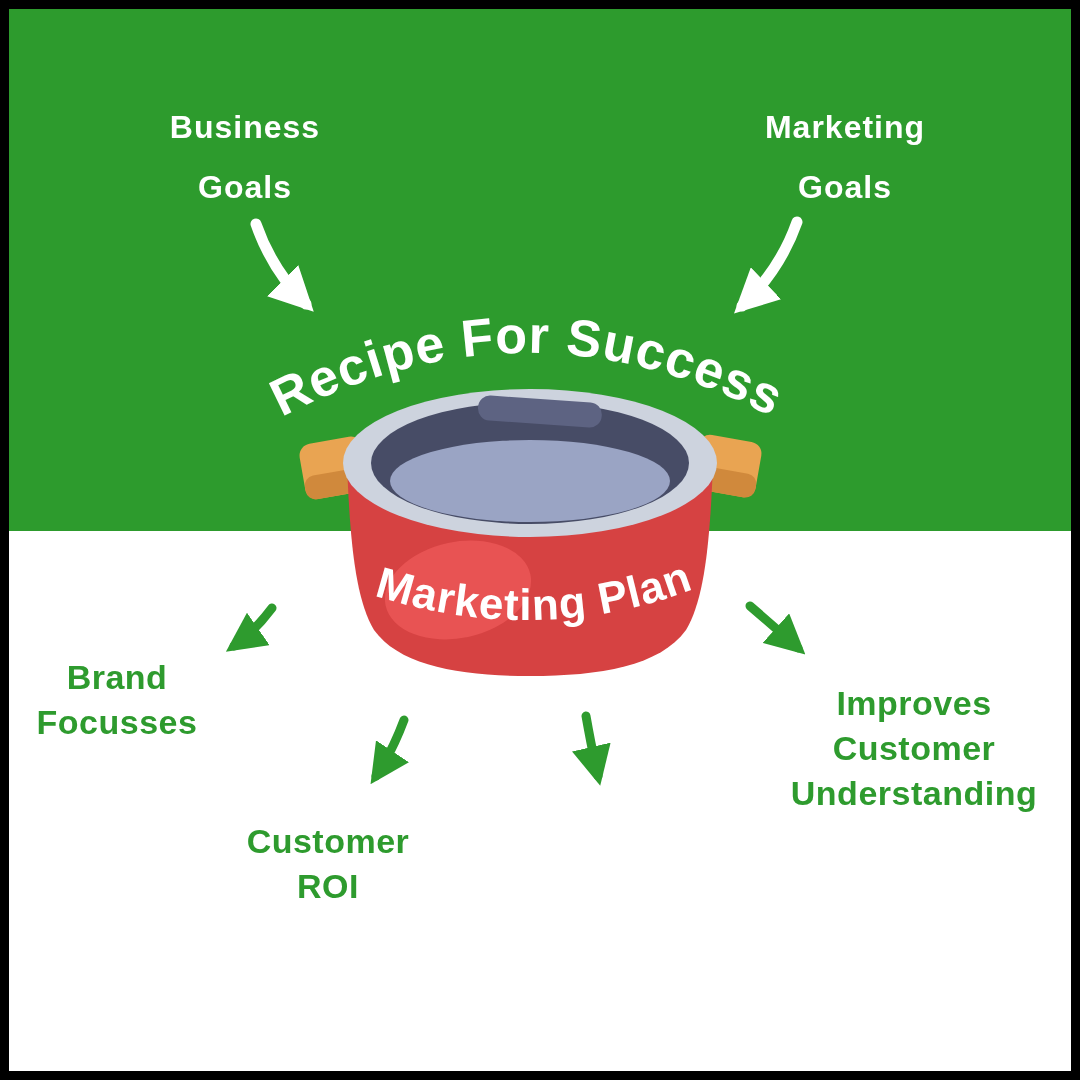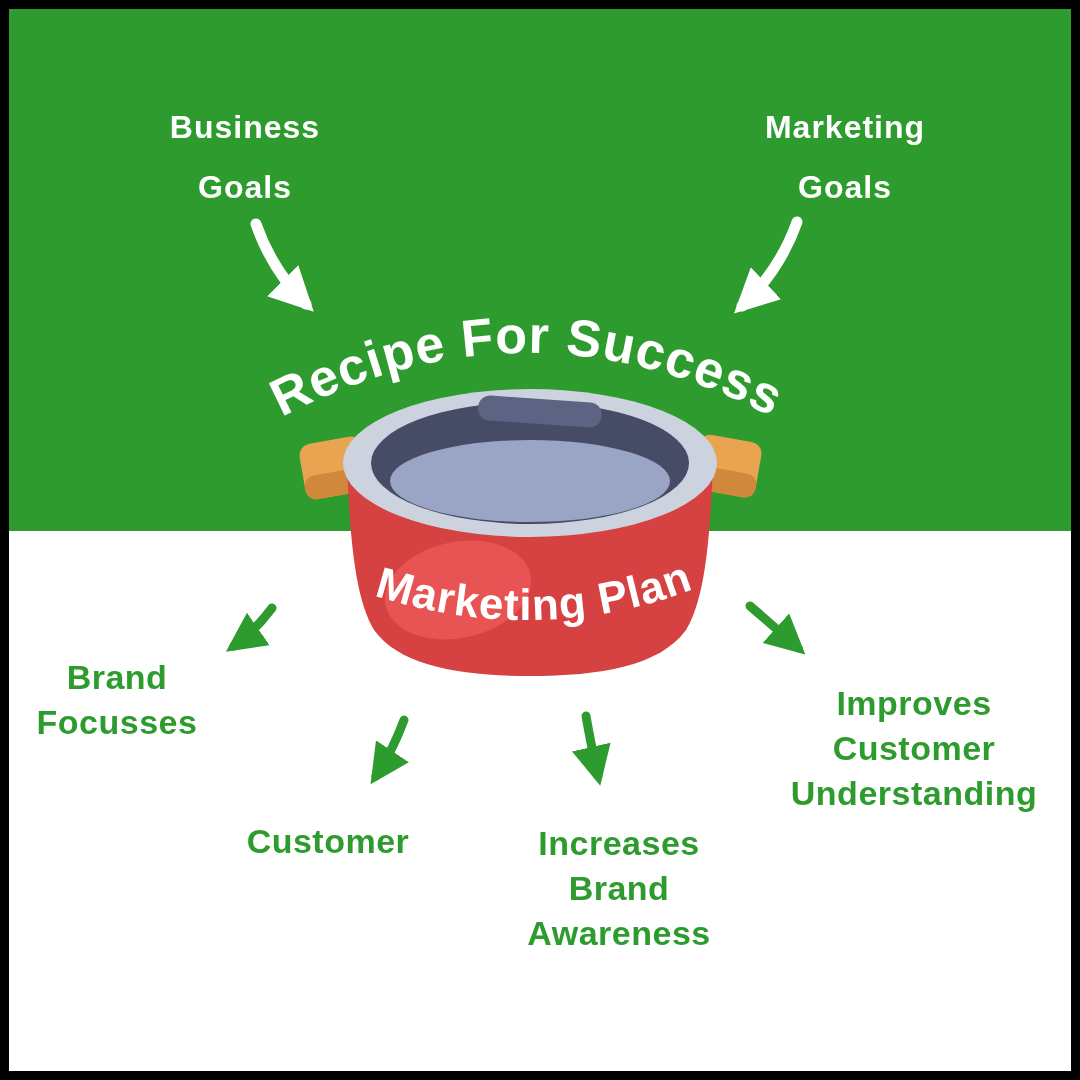--- a/index.html
+++ b/index.html
@@ -73,27 +73,23 @@
     <span>Goals</span>
   </div>
 
   <div class="label label-green" style="left:0px; top:646px; width:216px;">
     <span>Brand</span>
     <span>Focusses</span>
   </div>
 
   <div class="label label-green" style="left:169px; top:810px; width:300px;">
     <span>Customer</span>
+    <span>ROI</span>
   </div>
 
-  <div class="label label-green" style="left:450px; top:812px; width:320px;">
-    <span>Increases</span>
-    <span>Brand</span>
-    <span>Awareness</span>
-  </div>
 
   <div class="label label-green" style="left:725px; top:672px; width:360px;">
     <span>Improves</span>
     <span>Customer</span>
     <span>Understanding</span>
   </div>
 
   <svg class="scene" width="1062" height="1062" viewBox="9 9 1062 1062">
     <defs>
       <marker id="headWhite" markerWidth="4" markerHeight="4" refX="3" refY="2" orient="auto">

